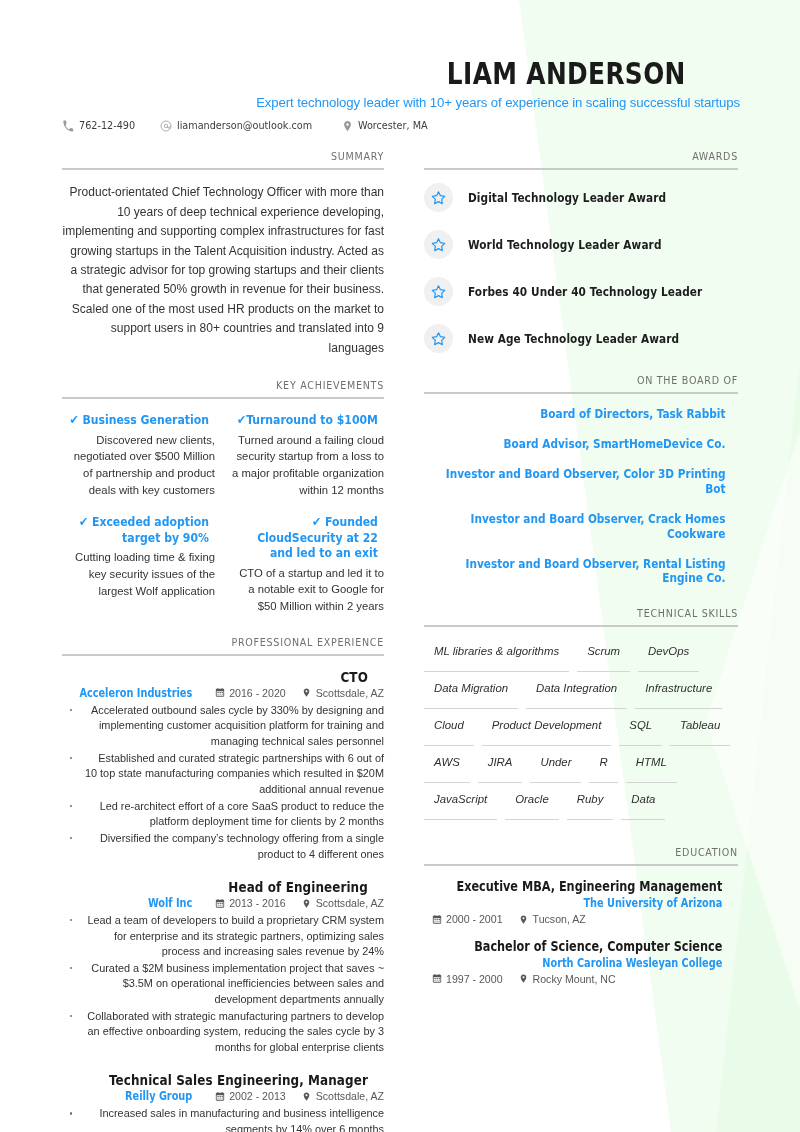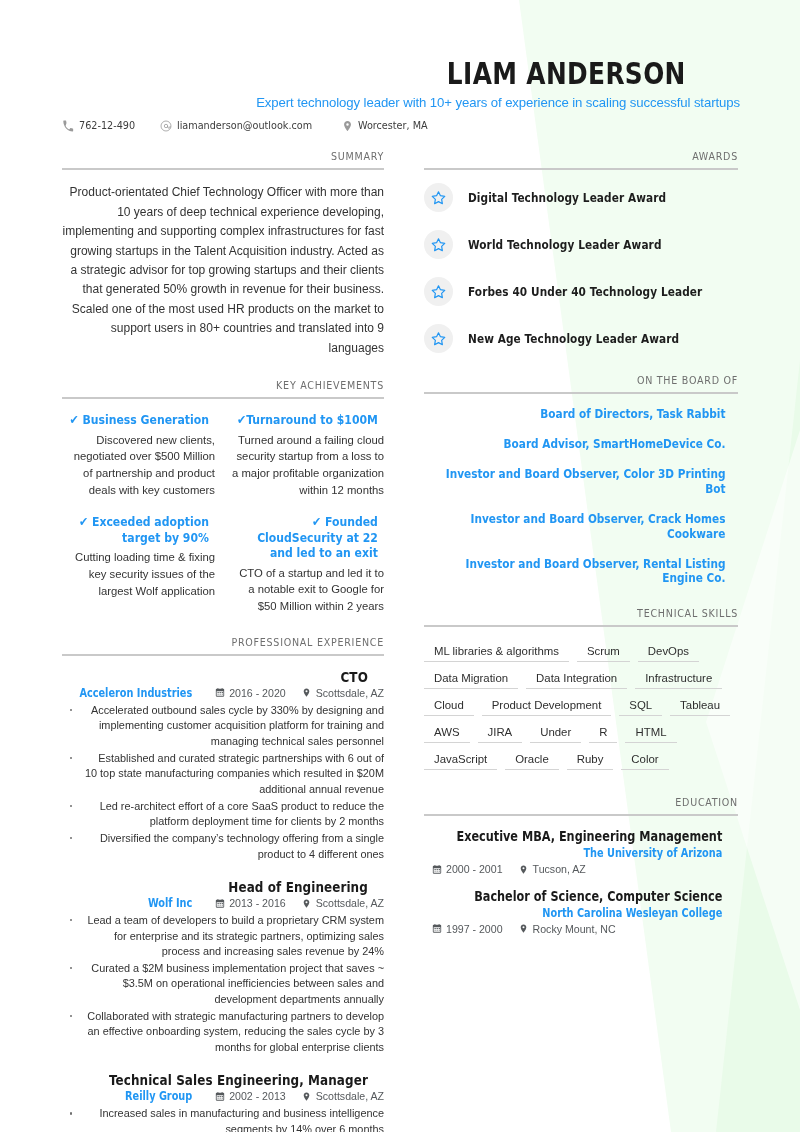--- a/index.html
+++ b/index.html
@@ -262,25 +262,26 @@
 
   
   .skills-wrap {
     display: flex;
     flex-wrap: wrap;
     gap: 0px 8px;
   }
   .skill-tag {
     font-size: 11.4px;
     color: #2e2e2e;
-    padding: 5px 10px 4px 10px;
+    padding: 5px 10px 14px 10px;
     border-bottom: 1.5px solid #d4d4d4;
     margin-bottom: 5px;
     white-space: nowrap;
     background: transparent;
+    font-style: italic;
   }
 
   
   .edu-item { margin-bottom: 14px; }
   .edu-degree {
     font-family: "DejaVu Sans Condensed", "Liberation Sans Narrow", "Liberation Sans", sans-serif;
     font-size: 13.2px;
     font-weight: bold;
     color: #1a1a1a;
     line-height: 1.2;
@@ -557,21 +558,21 @@
             <div class="skill-tag">SQL</div>
             <div class="skill-tag">Tableau</div>
             <div class="skill-tag">AWS</div>
             <div class="skill-tag">JIRA</div>
             <div class="skill-tag">Under</div>
             <div class="skill-tag">R</div>
             <div class="skill-tag">HTML</div>
             <div class="skill-tag">JavaScript</div>
             <div class="skill-tag">Oracle</div>
             <div class="skill-tag">Ruby</div>
-            <div class="skill-tag">Color</div>
+            <div class="skill-tag">Data</div>
           </div>
         </div>
 
         <div class="sec">
           <div class="sec-head">EDUCATION</div>
 
           <div class="edu-item">
             <div class="edu-degree">Executive MBA, Engineering Management</div>
             <div class="edu-school">The University of Arizona</div>
             <div class="edu-meta">

